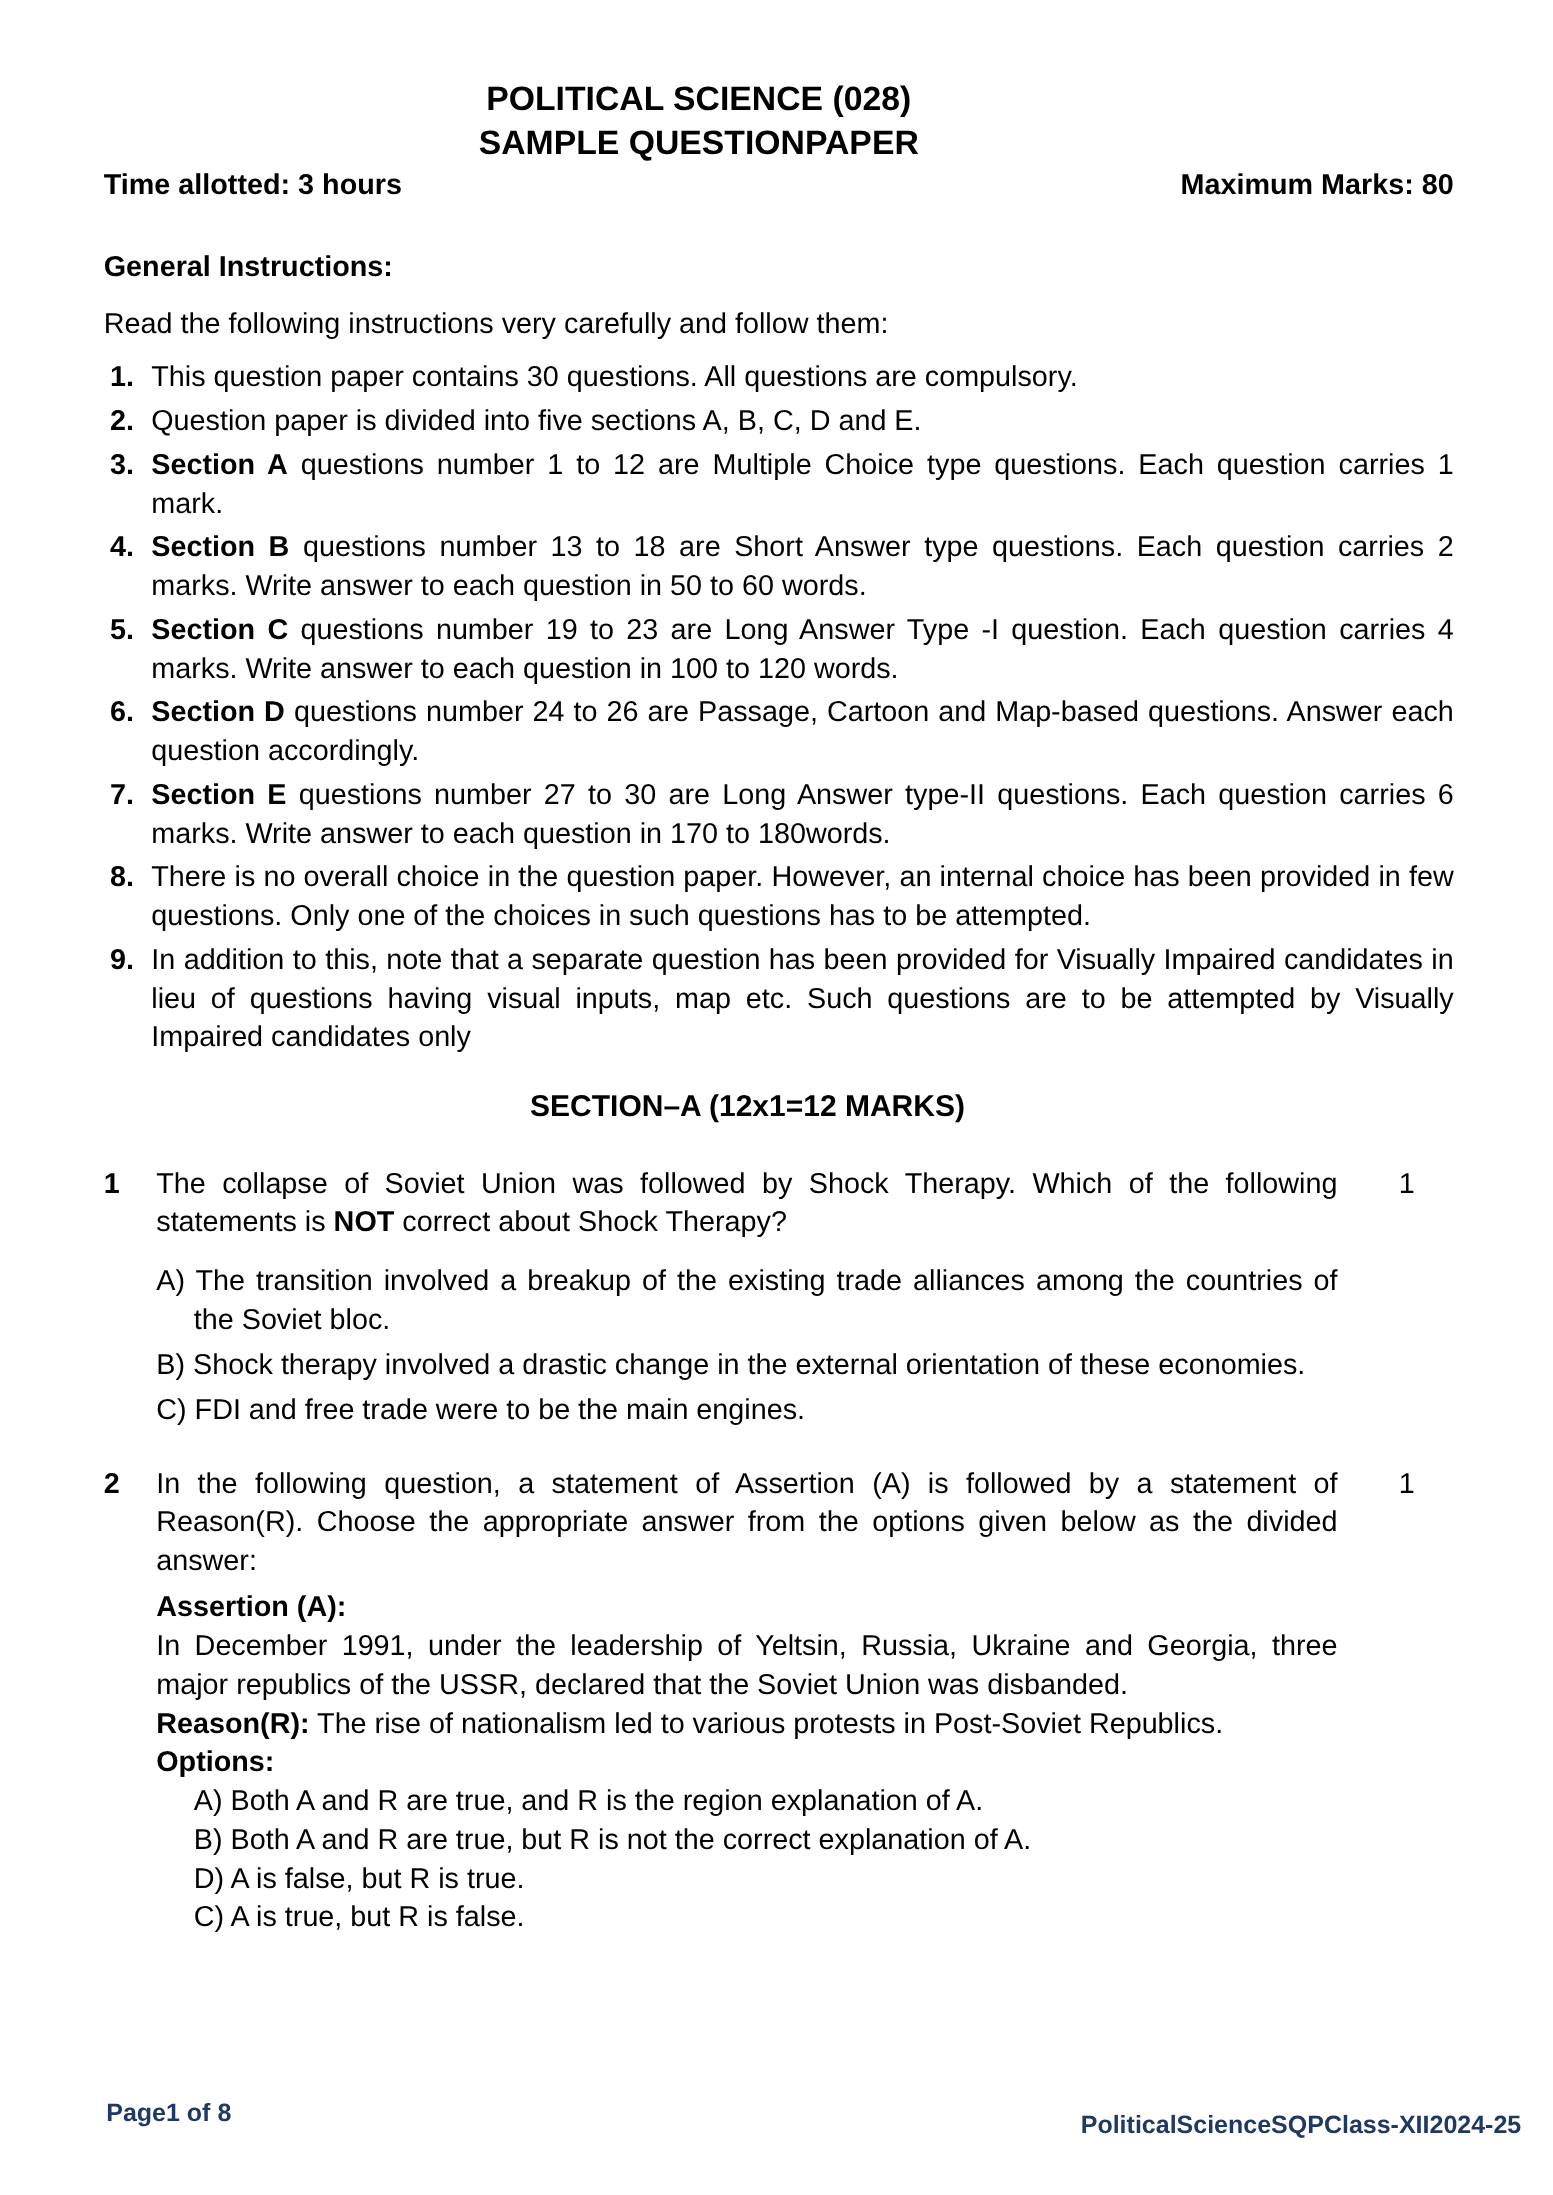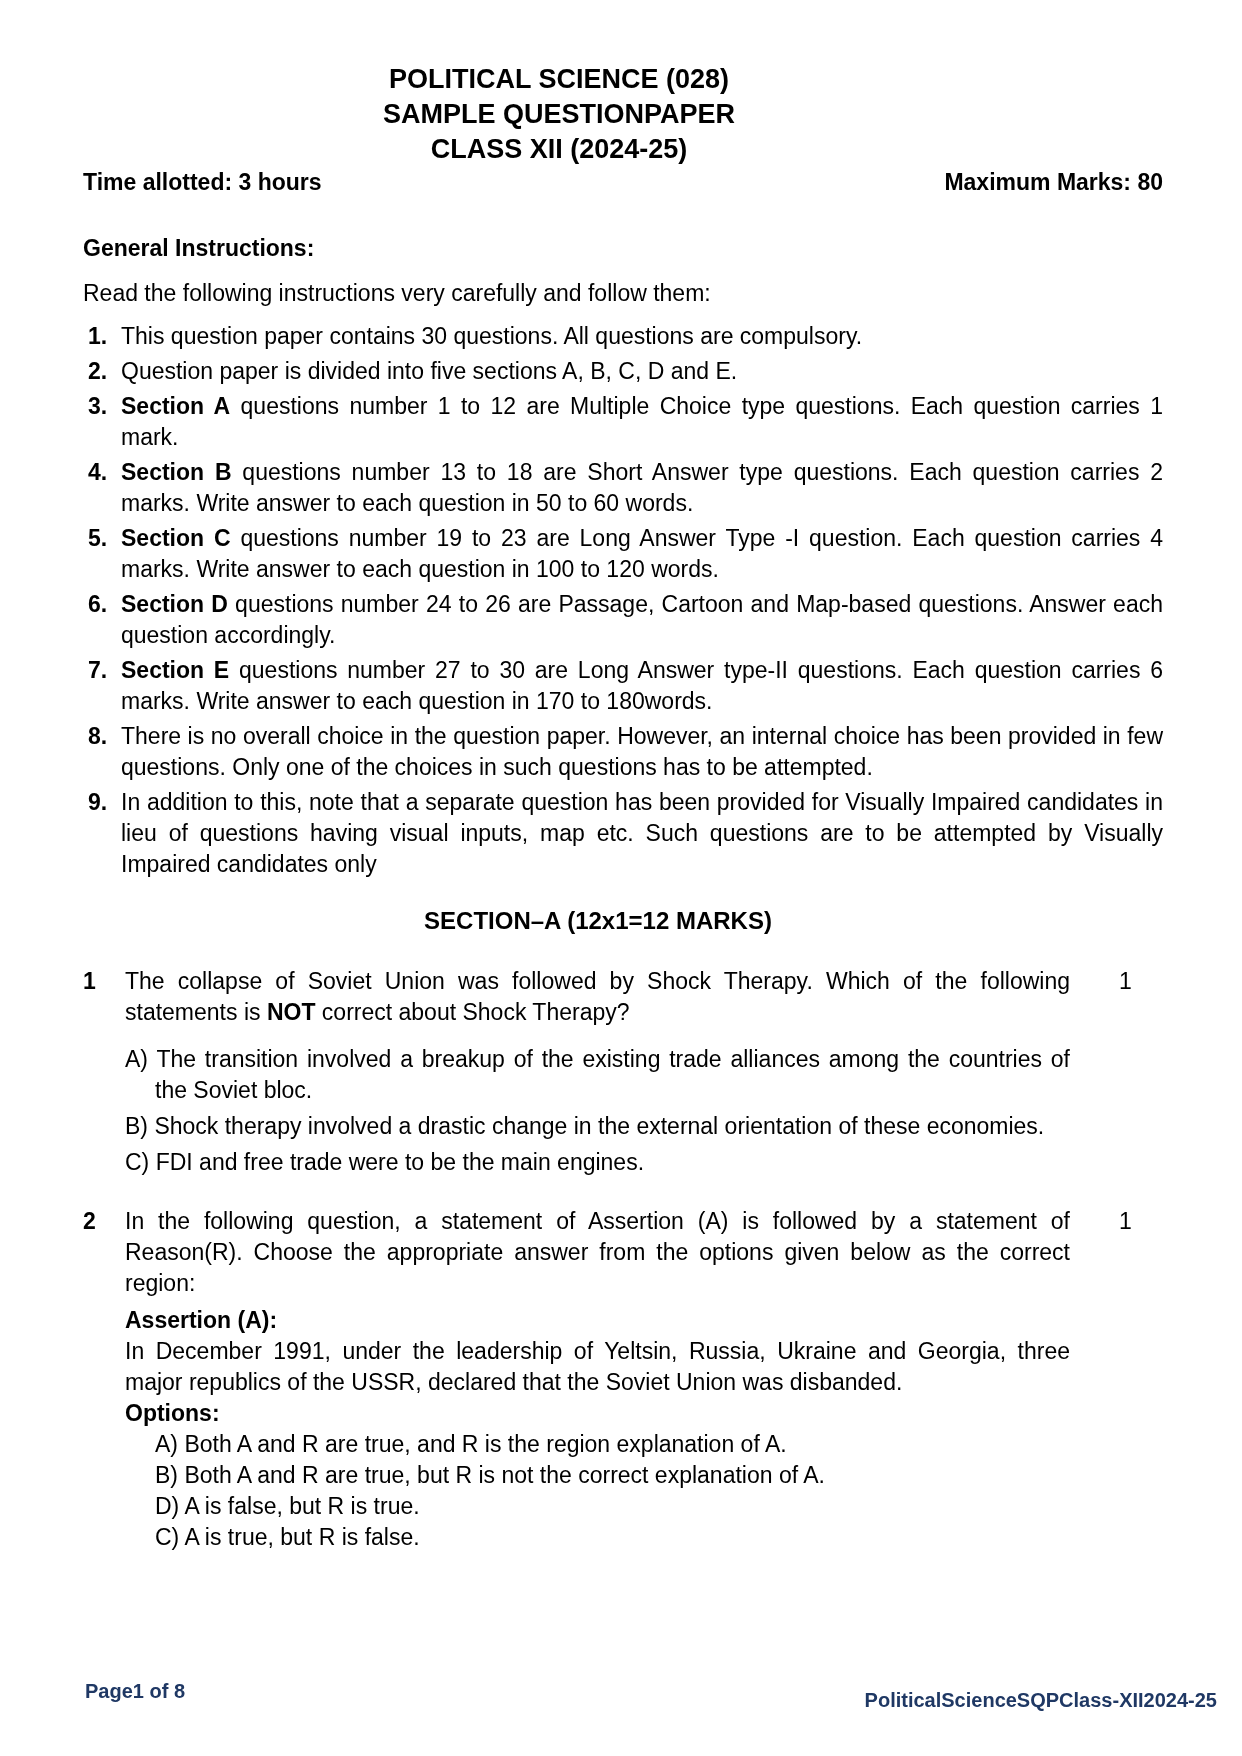--- a/index.html
+++ b/index.html
@@ -53,21 +53,20 @@
 </style>
 </head>
 <body>
 
 <div class="page">
   <div class="content">
 
     <div class="title">
       <div>POLITICAL SCIENCE (028)</div>
       <div>SAMPLE QUESTIONPAPER</div>
-      <div>CLASS XII (2024-25)</div>
     </div>
 
     <div class="meta">
       <span>Time allotted: 3 hours</span>
       <span>Maximum Marks: 80</span>
     </div>
 
     <div class="gi-heading">General Instructions:</div>
     <div class="gi-intro">Read the following instructions very carefully and follow them:</div>
 
@@ -121,24 +120,28 @@
           <div class="opt">B) Shock therapy involved a drastic change in the external orientation of these economies.</div>
           <div class="opt">C) FDI and free trade were to be the main engines.</div>
         </div>
       </div>
       <div class="q-marks">1</div>
     </div>
 
     <div class="q q2">
       <div class="q-num">2</div>
       <div class="q-body">
-        <div class="just">In the following question, a statement of Assertion (A) is followed by a statement of Reason(R). Choose the appropriate answer from the options given below as the correct region:</div>
+        <div class="just">In the following question, a statement of Assertion (A) is followed by a statement of Reason(R). Choose the appropriate answer from the options given below as the divided answer:</div>
         <div class="assertion">
           <span class="a-label">Assertion (A):</span>
           <span class="a-text">In December 1991, under the leadership of Yeltsin, Russia, Ukraine and Georgia, three major republics of the USSR, declared that the Soviet Union was disbanded.</span>
+        </div>
+        <div class="reason">
+          <span class="b">Reason(R):</span>
+          <span>The rise of nationalism led to various protests in Post-Soviet Republics.</span>
         </div>
         <div class="opts-label">Options:</div>
         <div class="q2-opts">
           <div class="q2opt">A) Both A and R are true, and R is the region explanation of A.</div>
           <div class="q2opt">B) Both A and R are true, but R is not the correct explanation of A.</div>
           <div class="q2opt">D) A is false, but R is true.</div>
           <div class="q2opt">C) A is true, but R is false.</div>
         </div>
       </div>
       <div class="q-marks">1</div>

